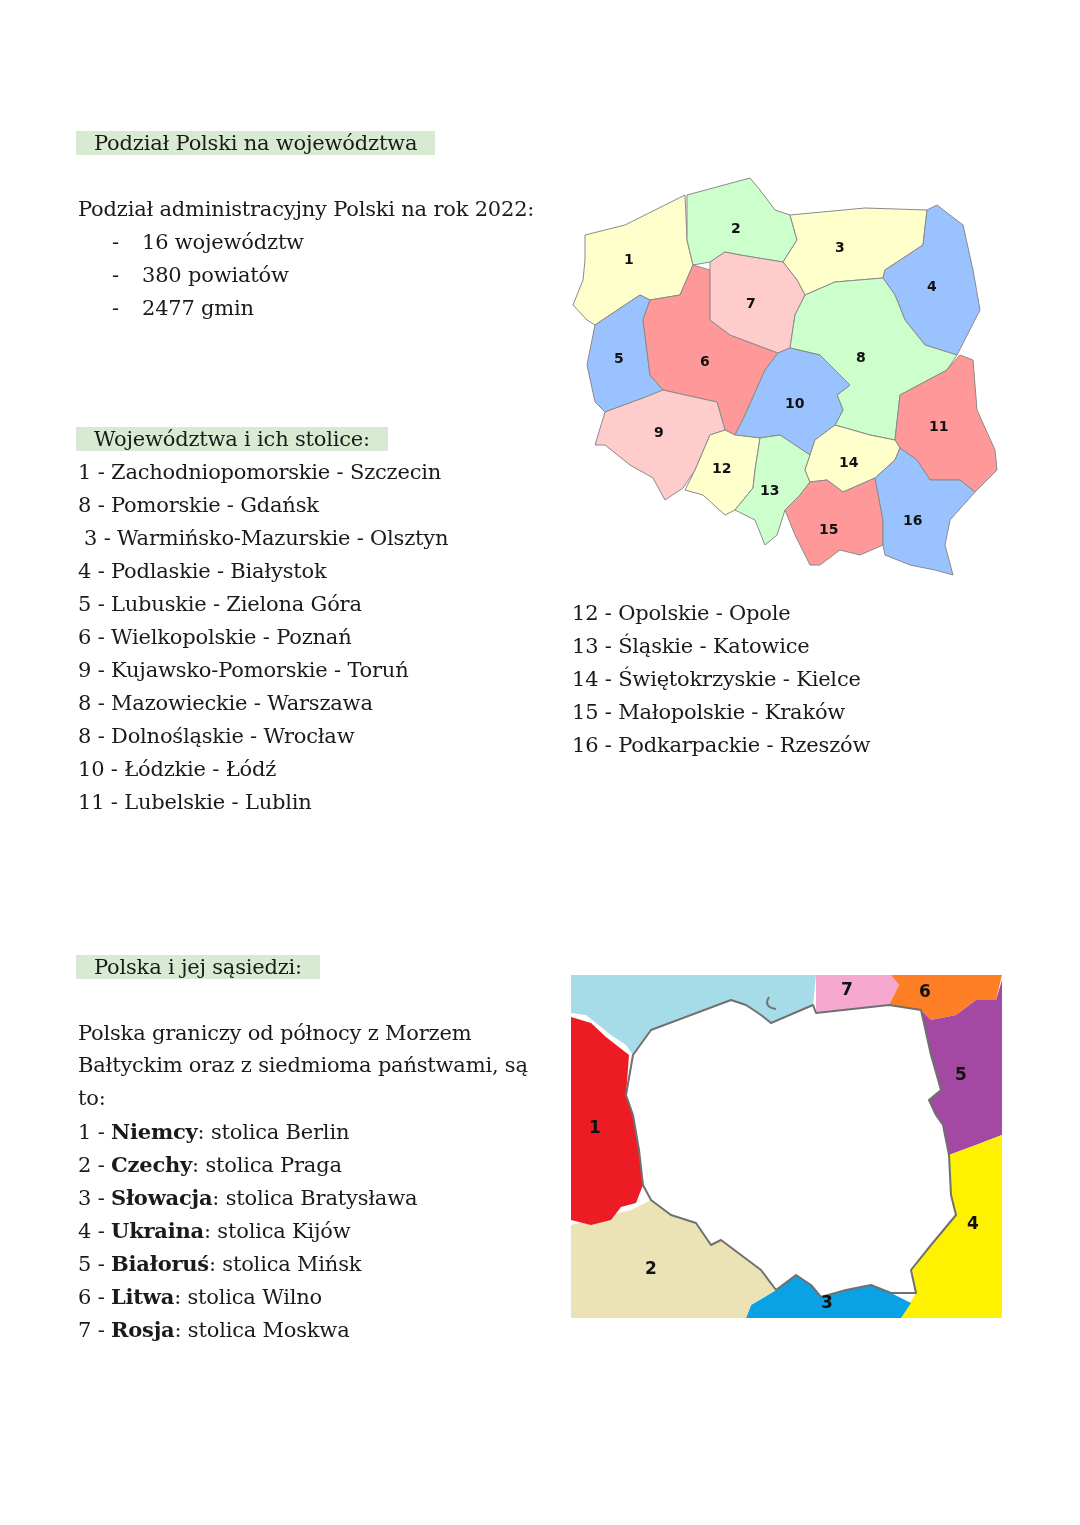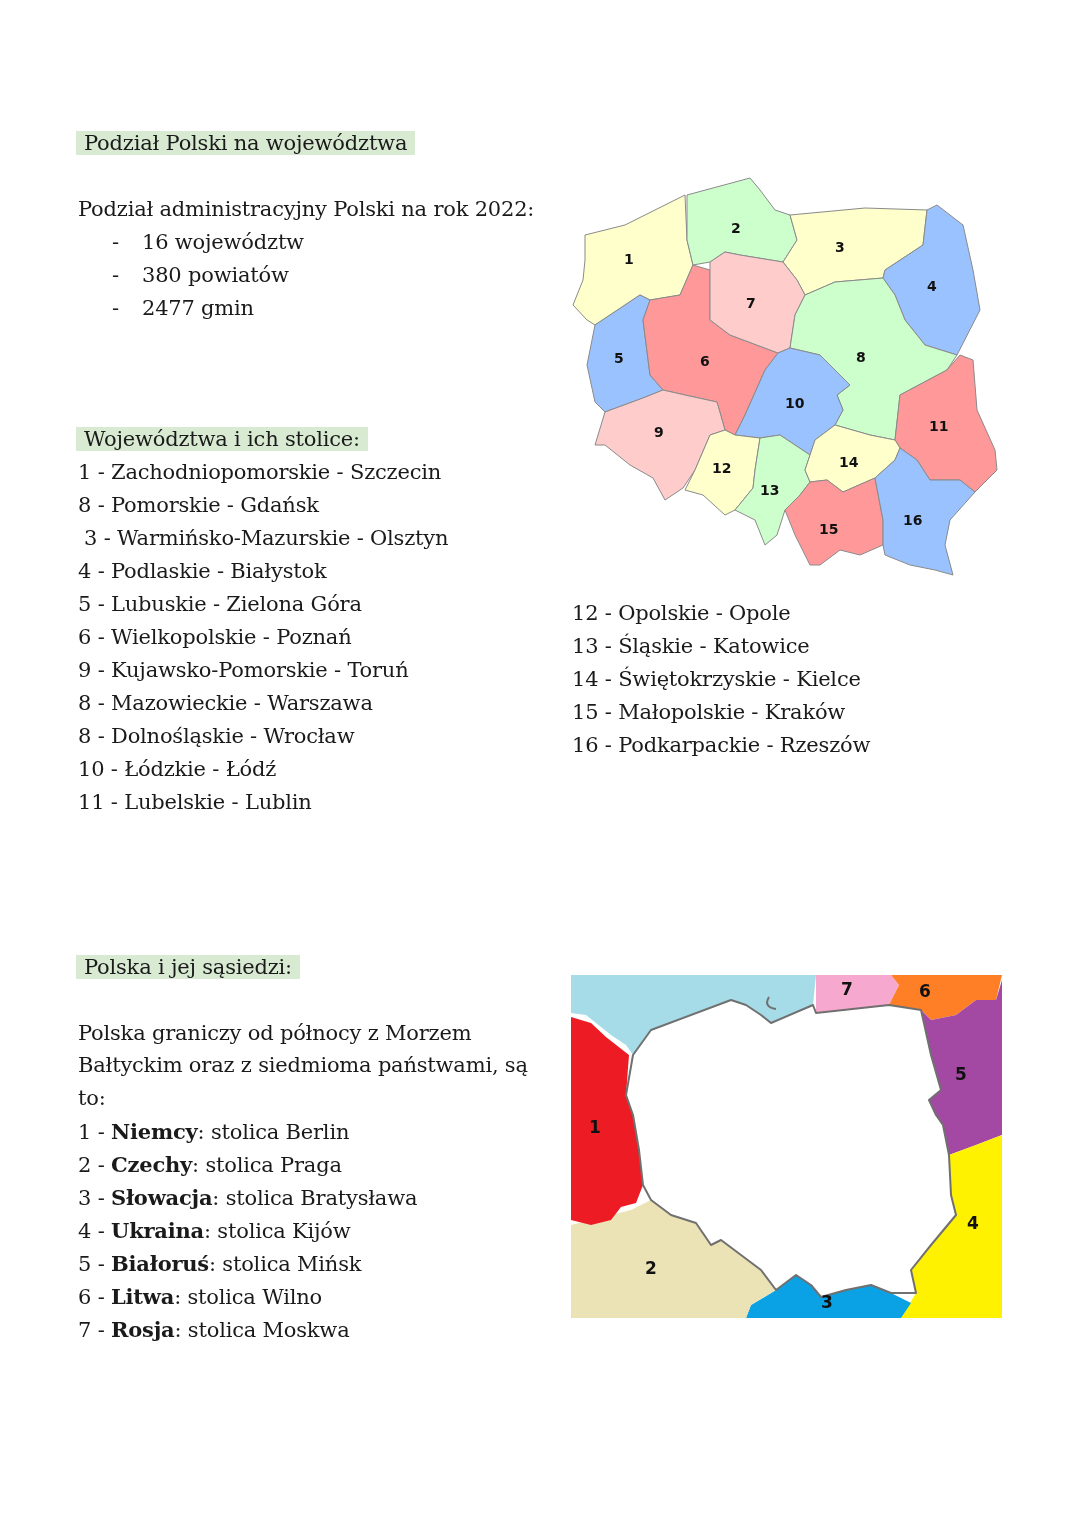--- a/index.html
+++ b/index.html
@@ -2,21 +2,21 @@
 <html><head>
 <meta charset="utf-8">
 <style>
   html, body { margin: 0; padding: 0; background: #ffffff; }
   body {
     width: 1080px; height: 1525px; position: relative; overflow: hidden;
     font-family: "DejaVu Serif", "Liberation Serif", serif;
     color: #1a1a1a;
   }
   .txt { position: absolute; font-size: 21px; line-height: 33px; white-space: nowrap; letter-spacing: -0.2px; }
-  .hl { background: #d9ead3; padding: 0 8px; }
+  .hl { background: #d9ead3; padding: 0 18px; }
   .b { font-weight: bold; }
   .dash { display: inline-block; width: 64px; text-indent: 34px; }
   .map { position: absolute; }
   .lbl { font-family: "DejaVu Sans", "Liberation Sans", sans-serif; font-weight: bold; font-size: 14px; fill: #111; }
   .lbl2 { font-family: "DejaVu Sans", "Liberation Sans", sans-serif; font-weight: bold; font-size: 17px; fill: #111; }
 </style>
 </head>
 <body>
 
 <div class="txt" style="left:76px; top:127px;"><span class="hl">Podział Polski na województwa</span></div>

